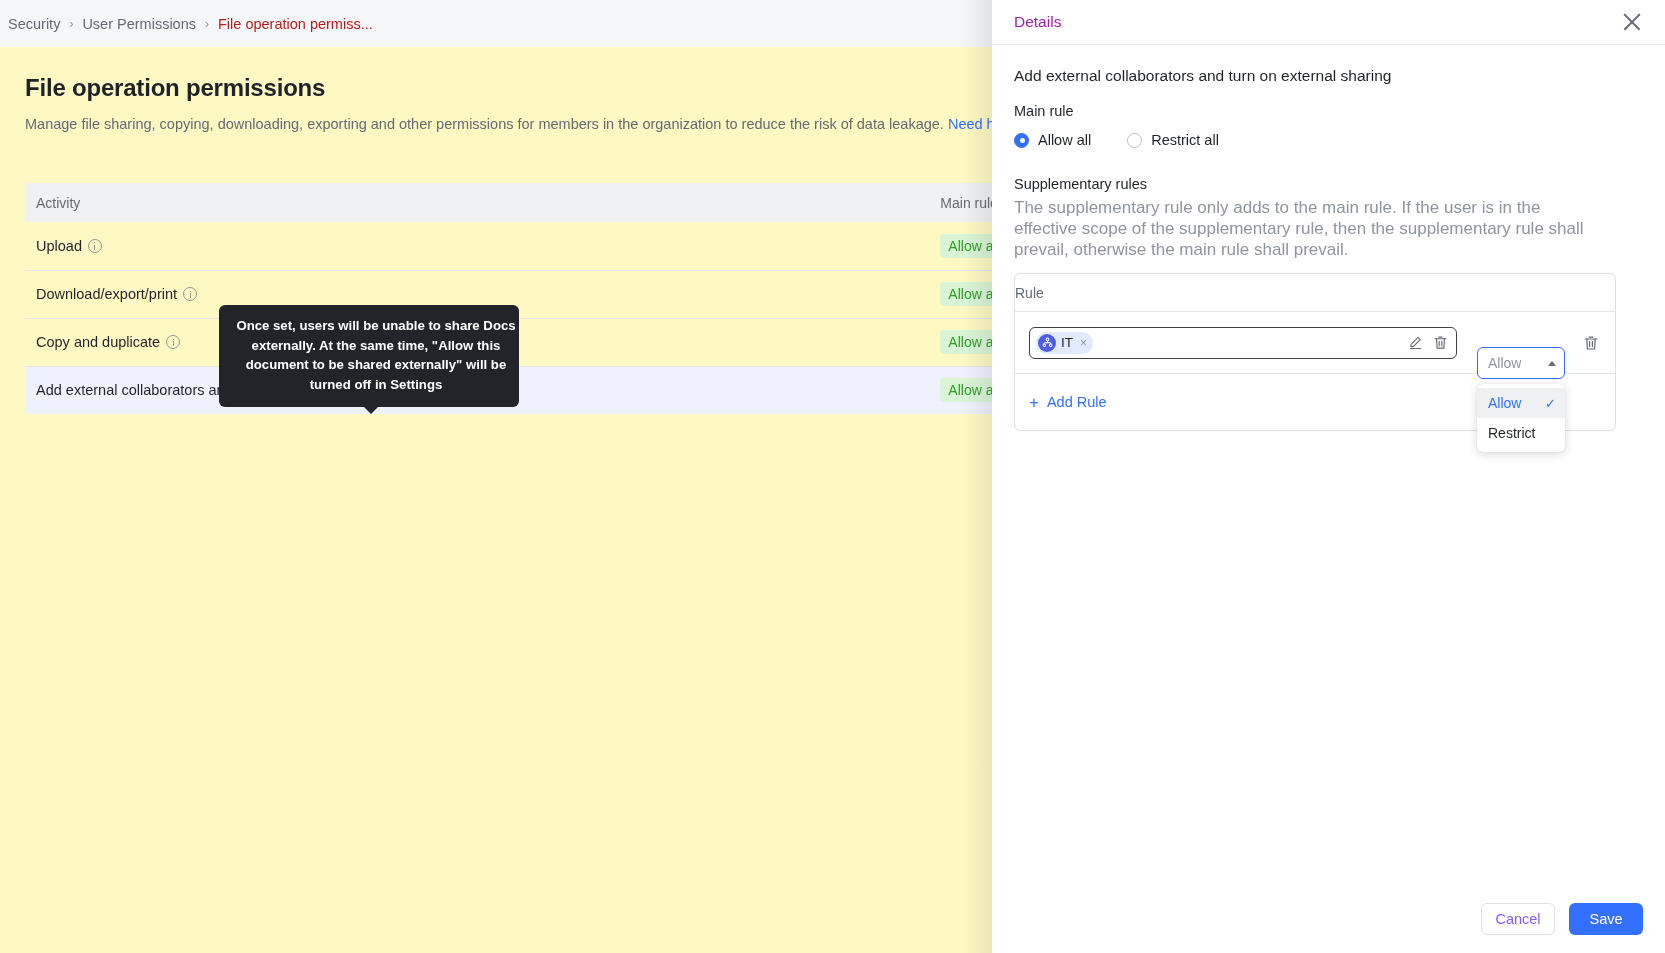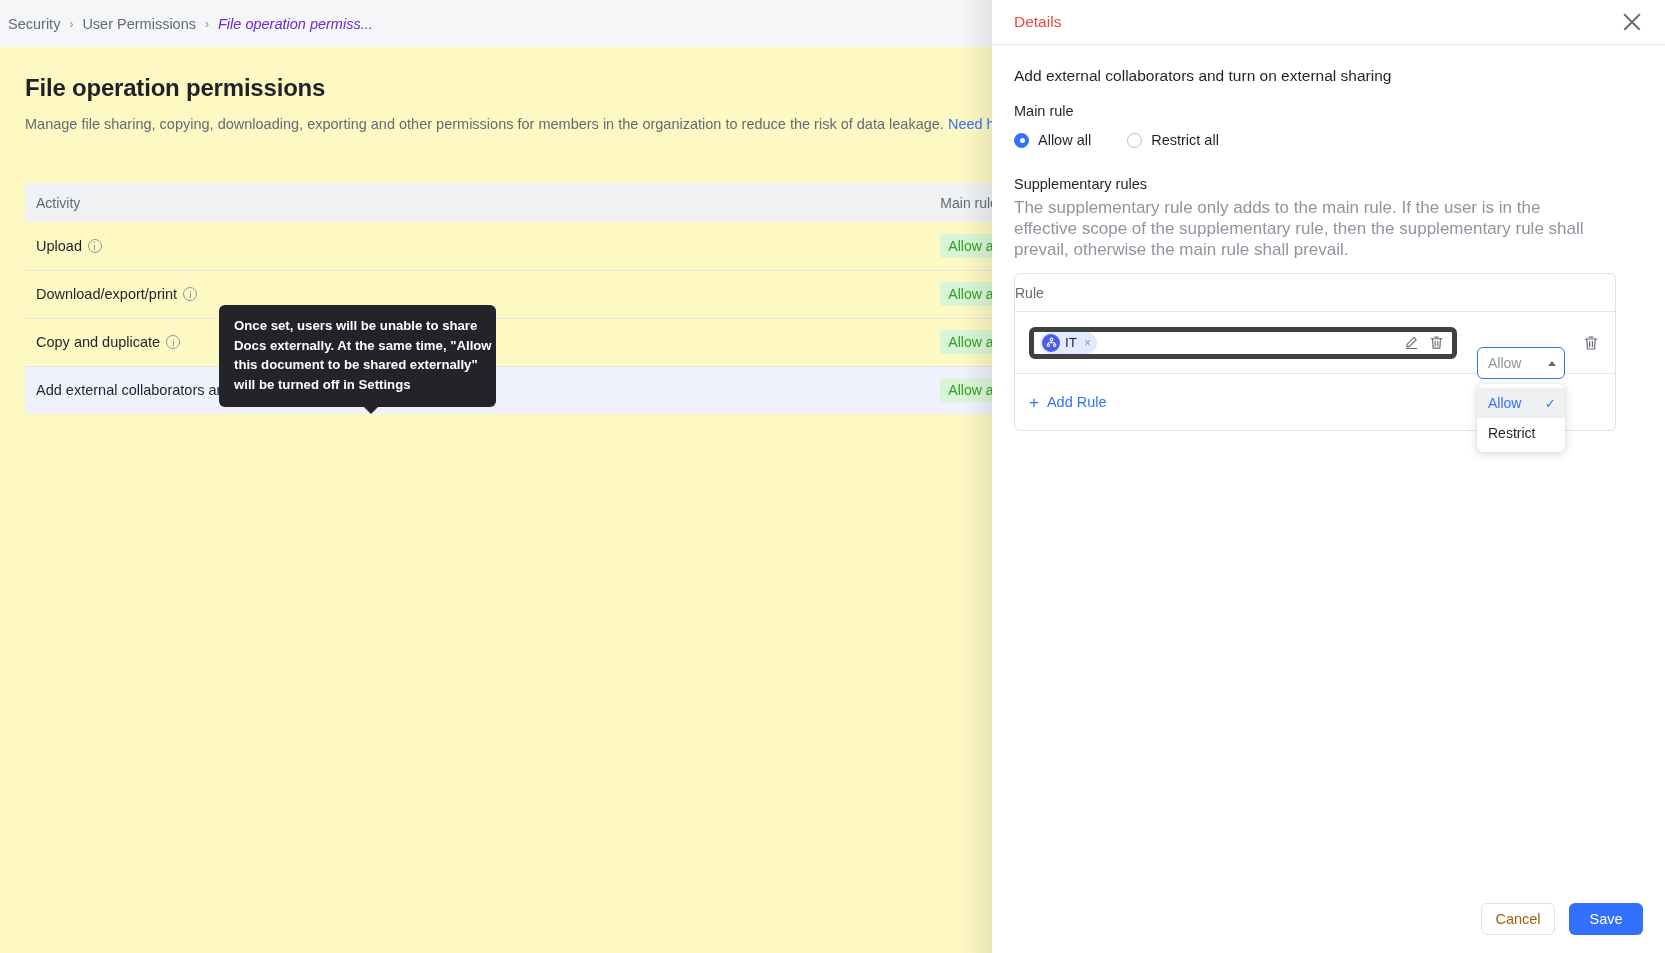--- a/index.html
+++ b/index.html
@@ -17,21 +17,21 @@
   #main-page {
     position: absolute; left: 0; top: 0; width: 992px; height: 953px;
     background: #f5f6f7;
   }
   #breadcrumb {
     height: 47px; display: flex; align-items: center;
     padding-left: 8px; font-size: 14.5px; color: #646a73;
     background: #f5f6f7;
   }
   #breadcrumb .crumb { color: #646a73; cursor: pointer; }
-  #breadcrumb .crumb.current { color: #6d28d9; cursor: default; font-style: italic; }
+  #breadcrumb .crumb.current { color: #b91c1c; cursor: default; }
   #breadcrumb .sep { margin: 0 9px; color: #8f959e; font-size: 12px; }
 
   #content-card {
     position: absolute; left: 0; top: 47px; width: 992px; height: 906px;
     background: #fef9c3;
   }
   #page-title {
     margin: 0; padding: 27px 0 0 25px;
     font-size: 24px; font-weight: bold; letter-spacing: -0.2px;
     color: #1f2329;
@@ -72,24 +72,24 @@
     content: ""; position: absolute; left: 5.5px; top: 2.5px;
     width: 1px; height: 1px; background: #8f959e;
   }
   .info-icon::after {
     content: ""; position: absolute; left: 5.5px; top: 5px;
     width: 1px; height: 5px; background: #8f959e;
   }
 
   
   #tooltip {
-    position: absolute; left: 219px; top: 305px; width: 277px;
+    position: absolute; left: 219px; top: 305px; width: 300px;
     background: #22242a; color: #ffffff; border-radius: 6px;
     padding: 11px 1px 13px 15px; font-size: 13.2px; line-height: 19.5px;
-    font-weight: bold; z-index: 40;
+    font-weight: bold; z-index: 40; text-align: center;
   }
   #tooltip .arrow {
     position: absolute; left: 144px; bottom: -7px;
     width: 0; height: 0; border-left: 8px solid transparent;
     border-right: 8px solid transparent; border-top: 8px solid #22242a;
   }
 
   
   #drawer-shadow {
     position: absolute; left: 962px; top: 0; width: 30px; height: 953px;
@@ -97,21 +97,21 @@
     z-index: 45;
   }
   #drawer {
     position: absolute; left: 992px; top: 0; width: 673px; height: 953px;
     background: #ffffff; z-index: 50;
   }
   #drawer-header {
     height: 45px; border-bottom: 1px solid #e5e6e8;
     display: flex; align-items: center; padding: 0 22px 0 22px;
   }
-  #drawer-title { font-size: 15.5px; color: #ef4444; flex: 1; }
+  #drawer-title { font-size: 15.5px; color: #a21caf; flex: 1; }
   #drawer-close {
     width: 22px; height: 22px; position: relative; cursor: pointer;
     flex: 0 0 auto;
   }
   #drawer-close::before, #drawer-close::after {
     content: ""; position: absolute; left: 0; top: 10px;
     width: 22px; height: 1.6px; background: #646a73;
   }
   #drawer-close::before { transform: rotate(45deg); }
   #drawer-close::after  { transform: rotate(-45deg); }
@@ -149,21 +149,21 @@
     border-bottom: 1px solid #e5e6e8; font-size: 14px; color: #646a73;
   }
   #rules-head .h-scope { flex: 0 0 452px; padding-left: 14px; }
   #rules-head .h-rule  { flex: 1; }
 
   .rule-row {
     display: flex; align-items: center; height: 62px;
     border-bottom: 1px solid #e5e6e8; padding: 0 14px 0 14px;
   }
   .scope-input {
-    flex: 0 0 428px; height: 32px; border: 5px solid #404040;
+    flex: 0 0 428px; height: 32px; border: 1px solid #404040;
     border-radius: 6px; display: flex; align-items: center;
     padding: 0 8px 0 6px; background: #fff;
   }
   .scope-tags { flex: 1; display: flex; align-items: center; }
   .scope-tag {
     display: flex; align-items: center; background: #e1eaff;
     border-radius: 12px; height: 22px; padding: 0 6px 0 2px;
     font-size: 13.5px; color: #1f2329;
   }
   .tag-avatar {
@@ -211,21 +211,21 @@
   
   #drawer-footer {
     position: absolute; left: 0; bottom: 0; width: 673px; height: 68px;
     display: flex; align-items: center; justify-content: flex-end;
     padding-right: 22px; gap: 14px; background: #fff;
   }
   .btn {
     height: 32px; border-radius: 6px; font-size: 14.5px; cursor: pointer;
     display: flex; align-items: center; justify-content: center;
   }
-  #cancel-btn { width: 74px; border: 1px solid #dee0e3; background: #fff; color: #a16207; }
+  #cancel-btn { width: 74px; border: 1px solid #dee0e3; background: #fff; color: #8b5cf6; }
   #save-btn { width: 74px; border: none; background: #3370ff; color: #fff; }
 </style>
 </head>
 <body>
 
 <div id="main-page">
 
   <div id="breadcrumb">
     <span class="crumb">Security</span>
     <span class="sep">›</span>

